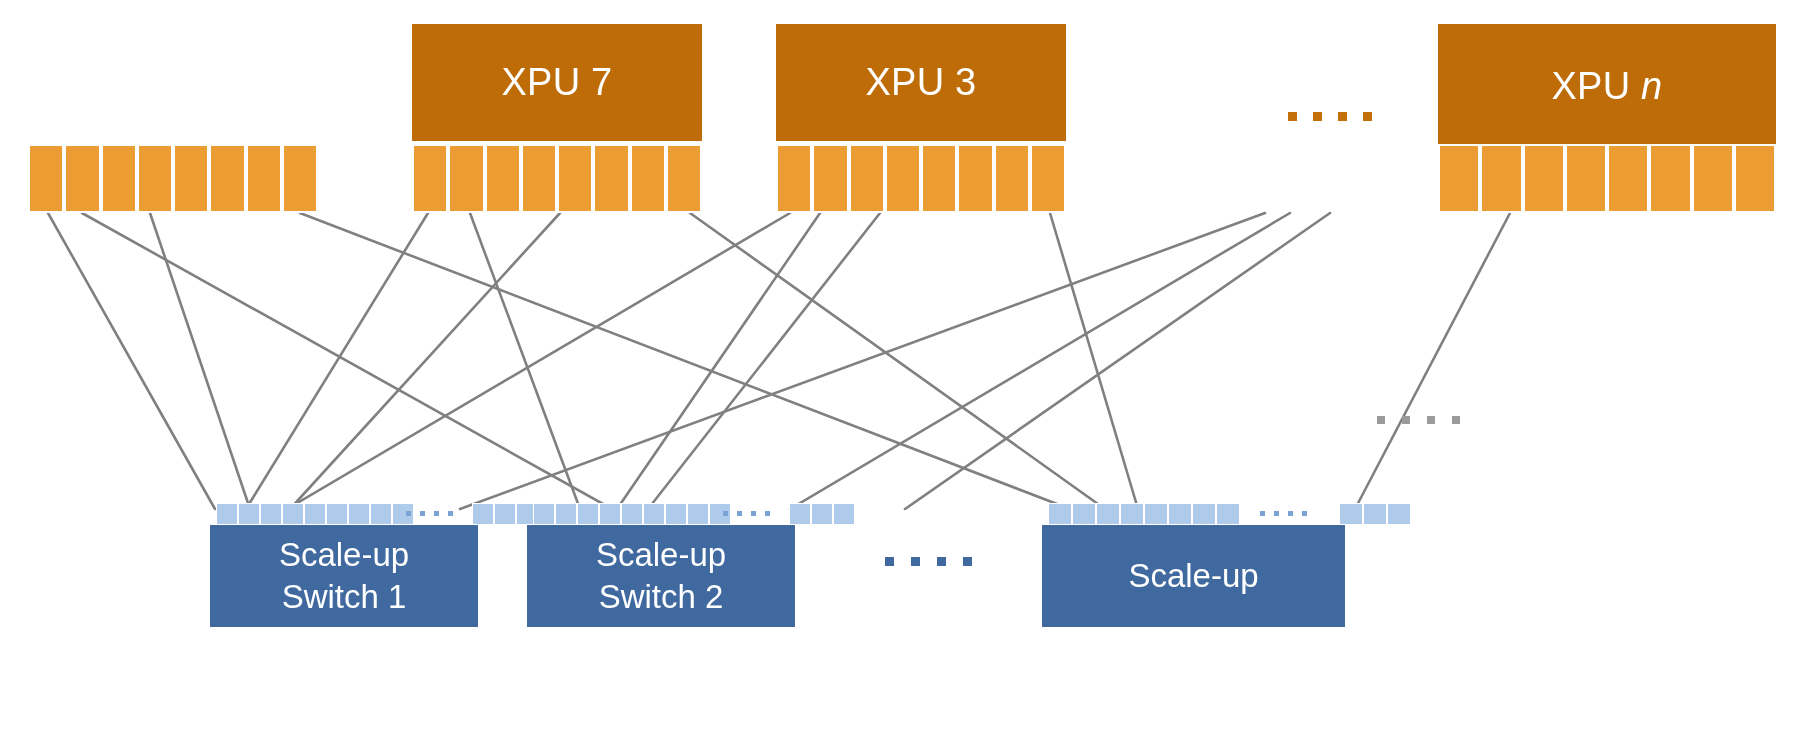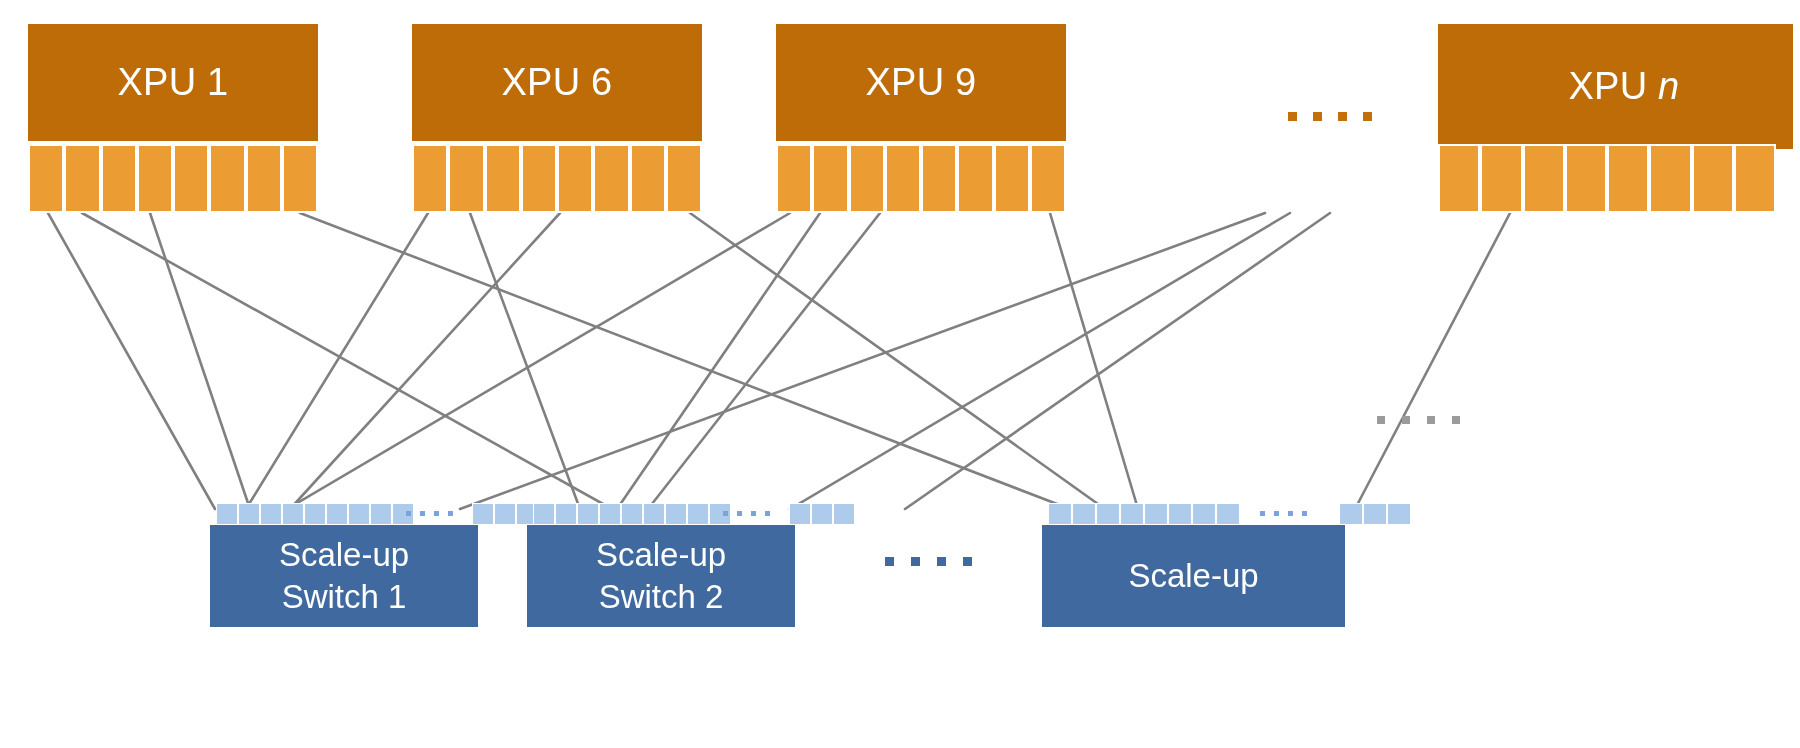--- a/index.html
+++ b/index.html
@@ -46,54 +46,51 @@
       <line x1="1050" y1="213" x2="1138" y2="509"></line>
 
       <line x1="1265" y1="213" x2="460" y2="509"></line>
       <line x1="1290" y1="213" x2="790" y2="509"></line>
       <line x1="1330" y1="213" x2="905" y2="509"></line>
       <line x1="1510" y1="213" x2="1355" y2="509"></line>
     </g>
   </svg>
 
   <div class="xpu" style="left:28px;top:24px;width:290px;height:189px;">
-    <div class="xpu-body" style="left:0;top:0;width:290px;height:117px;">
-      <span>XPU 1</span>
-    </div>
     <div class="port-row" style="left:0;top:120px;width:290px;height:69px;">
       <div class="xport" style="width:36.25px;height:69px;"></div>
       <div class="xport" style="width:36.25px;height:69px;"></div>
       <div class="xport" style="width:36.25px;height:69px;"></div>
       <div class="xport" style="width:36.25px;height:69px;"></div>
       <div class="xport" style="width:36.25px;height:69px;"></div>
       <div class="xport" style="width:36.25px;height:69px;"></div>
       <div class="xport" style="width:36.25px;height:69px;"></div>
       <div class="xport" style="width:36.25px;height:69px;"></div>
     </div>
   </div>
 
   <div class="xpu" style="left:412px;top:24px;width:290px;height:189px;">
     <div class="xpu-body" style="left:0;top:0;width:290px;height:117px;">
-      <span>XPU 6</span>
+      <span>XPU 7</span>
     </div>
     <div class="port-row" style="left:0;top:120px;width:290px;height:69px;">
       <div class="xport" style="width:36.25px;height:69px;"></div>
       <div class="xport" style="width:36.25px;height:69px;"></div>
       <div class="xport" style="width:36.25px;height:69px;"></div>
       <div class="xport" style="width:36.25px;height:69px;"></div>
       <div class="xport" style="width:36.25px;height:69px;"></div>
       <div class="xport" style="width:36.25px;height:69px;"></div>
       <div class="xport" style="width:36.25px;height:69px;"></div>
       <div class="xport" style="width:36.25px;height:69px;"></div>
     </div>
   </div>
 
   <div class="xpu" style="left:776px;top:24px;width:290px;height:189px;">
     <div class="xpu-body" style="left:0;top:0;width:290px;height:117px;">
-      <span>XPU 9</span>
+      <span>XPU 3</span>
     </div>
     <div class="port-row" style="left:0;top:120px;width:290px;height:69px;">
       <div class="xport" style="width:36.25px;height:69px;"></div>
       <div class="xport" style="width:36.25px;height:69px;"></div>
       <div class="xport" style="width:36.25px;height:69px;"></div>
       <div class="xport" style="width:36.25px;height:69px;"></div>
       <div class="xport" style="width:36.25px;height:69px;"></div>
       <div class="xport" style="width:36.25px;height:69px;"></div>
       <div class="xport" style="width:36.25px;height:69px;"></div>
       <div class="xport" style="width:36.25px;height:69px;"></div>
@@ -104,21 +101,21 @@
     <span class="dot" style="width:9px;height:9px;background:#c4700a;"></span>
     <span class="spacer" style="width:16px;"></span>
     <span class="dot" style="width:9px;height:9px;background:#c4700a;"></span>
     <span class="spacer" style="width:16px;"></span>
     <span class="dot" style="width:9px;height:9px;background:#c4700a;"></span>
     <span class="spacer" style="width:16px;"></span>
     <span class="dot" style="width:9px;height:9px;background:#c4700a;"></span>
   </div>
 
   <div class="xpu" style="left:1438px;top:24px;width:338px;height:189px;">
-    <div class="xpu-body" style="left:0;top:0;width:338px;height:125px;padding-left:17px;">
+    <div class="xpu-body" style="left:0;top:0;width:338px;height:125px;">
       <span>XPU&nbsp;<em>n</em></span>
     </div>
     <div class="port-row" style="left:0;top:120px;width:338px;height:69px;">
       <div class="xport" style="width:42.25px;height:69px;"></div>
       <div class="xport" style="width:42.25px;height:69px;"></div>
       <div class="xport" style="width:42.25px;height:69px;"></div>
       <div class="xport" style="width:42.25px;height:69px;"></div>
       <div class="xport" style="width:42.25px;height:69px;"></div>
       <div class="xport" style="width:42.25px;height:69px;"></div>
       <div class="xport" style="width:42.25px;height:69px;"></div>

